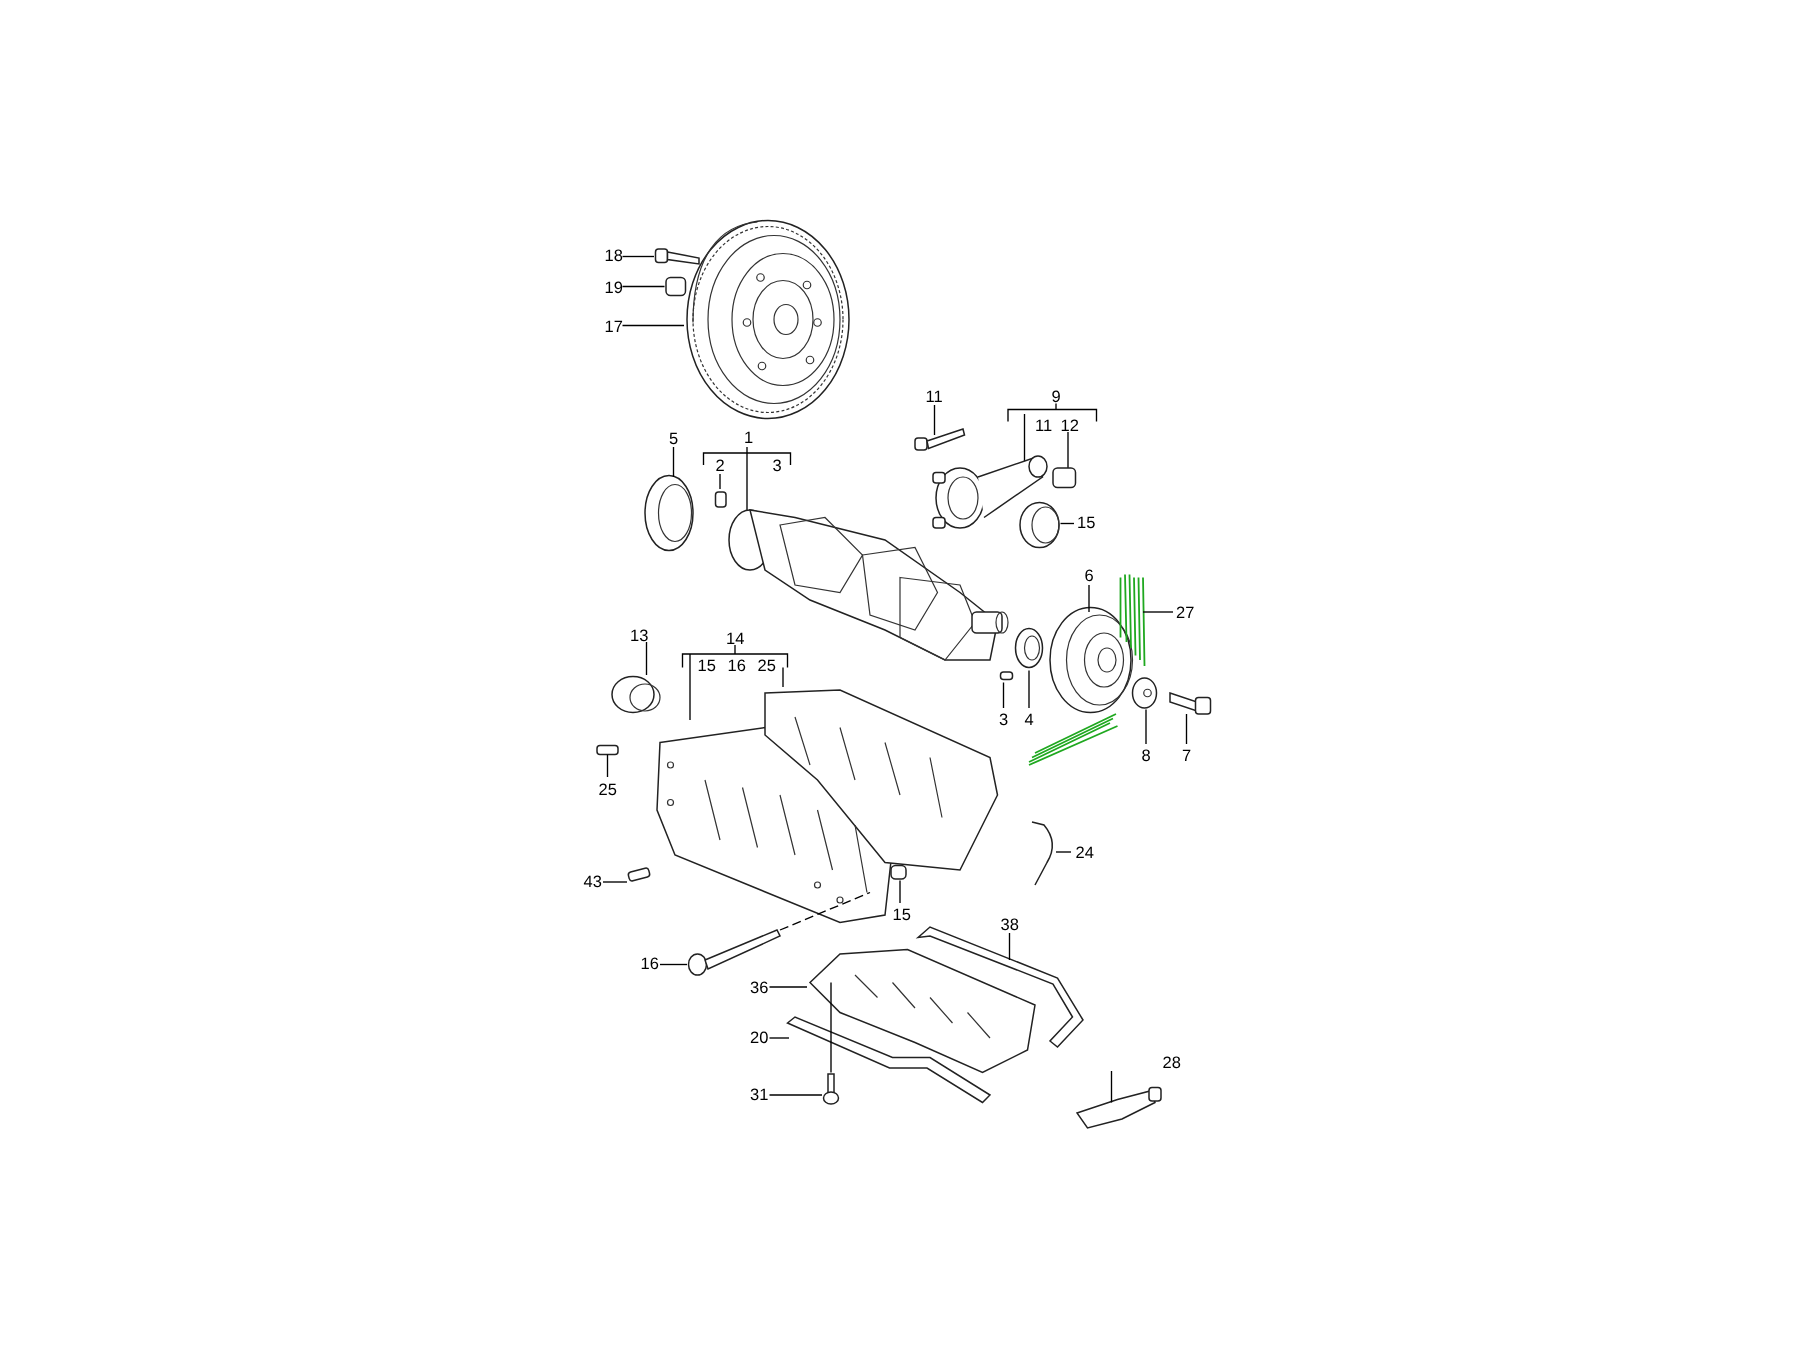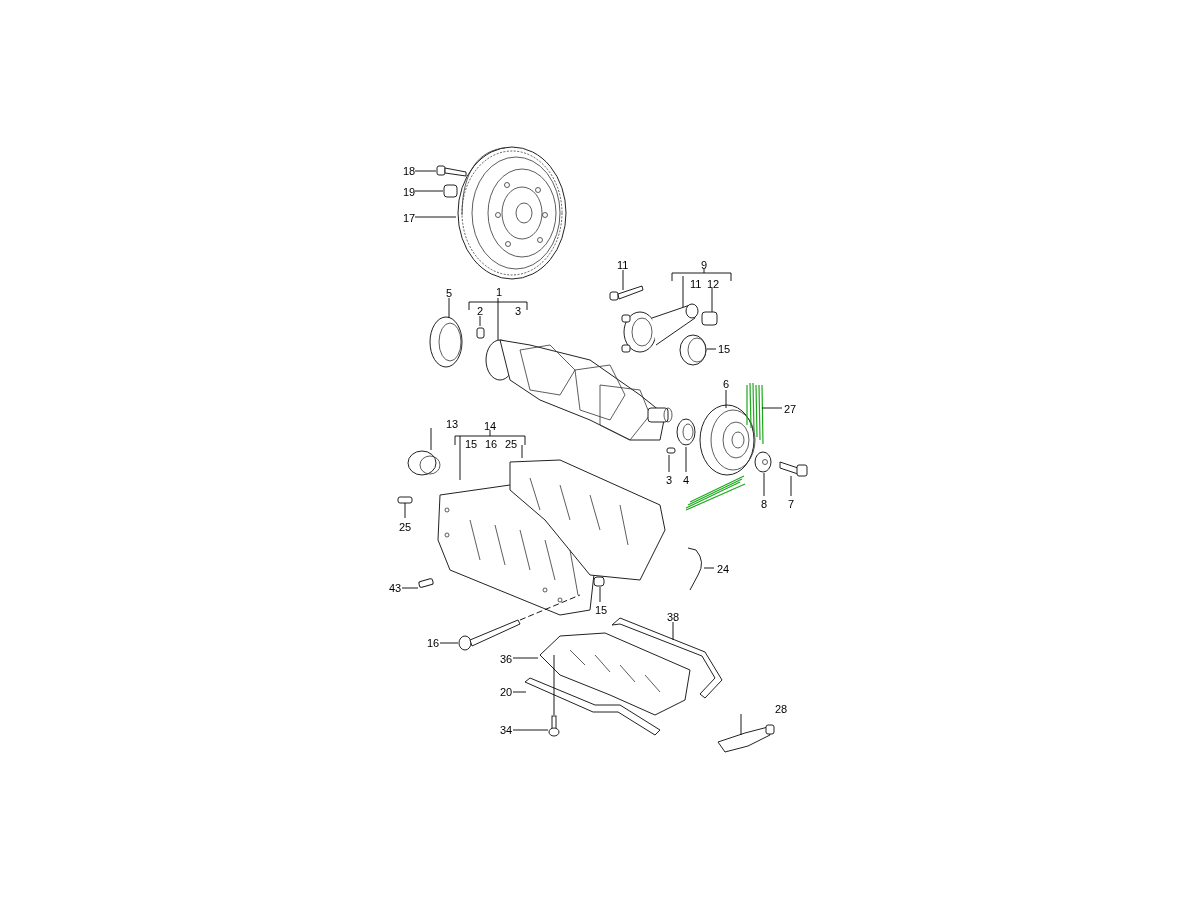--- a/index.html
+++ b/index.html
@@ -197,32 +197,32 @@
   <span class="lbl" style="left:701px;top:259px">9</span>
   <span class="lbl" style="left:690px;top:278px">11</span>
   <span class="lbl" style="left:707px;top:278px">12</span>
   <span class="lbl" style="left:496px;top:286px">1</span>
   <span class="lbl" style="left:446px;top:287px">5</span>
   <span class="lbl" style="left:477px;top:305px">2</span>
   <span class="lbl" style="left:515px;top:305px">3</span>
   <span class="lbl" style="left:718px;top:343px">15</span>
   <span class="lbl" style="left:723px;top:378px">6</span>
   <span class="lbl" style="left:784px;top:403px">27</span>
-  <span class="lbl" style="left:446px;top:418px">13</span>
+  <span class="lbl" style="left:420px;top:418px">13</span>
   <span class="lbl" style="left:484px;top:420px">14</span>
   <span class="lbl" style="left:465px;top:438px">15</span>
   <span class="lbl" style="left:485px;top:438px">16</span>
   <span class="lbl" style="left:505px;top:438px">25</span>
   <span class="lbl" style="left:666px;top:474px">3</span>
   <span class="lbl" style="left:683px;top:474px">4</span>
   <span class="lbl" style="left:761px;top:498px">8</span>
   <span class="lbl" style="left:788px;top:498px">7</span>
   <span class="lbl" style="left:399px;top:521px">25</span>
   <span class="lbl" style="left:717px;top:563px">24</span>
   <span class="lbl" style="left:389px;top:582px">43</span>
   <span class="lbl" style="left:595px;top:604px">15</span>
   <span class="lbl" style="left:667px;top:611px">38</span>
   <span class="lbl" style="left:427px;top:637px">16</span>
   <span class="lbl" style="left:500px;top:653px">36</span>
   <span class="lbl" style="left:500px;top:686px">20</span>
   <span class="lbl" style="left:775px;top:703px">28</span>
-  <span class="lbl" style="left:500px;top:724px">34</span>
+  <span class="lbl" style="left:500px;top:724px">31</span>
 </div>
 
 </body></html>

